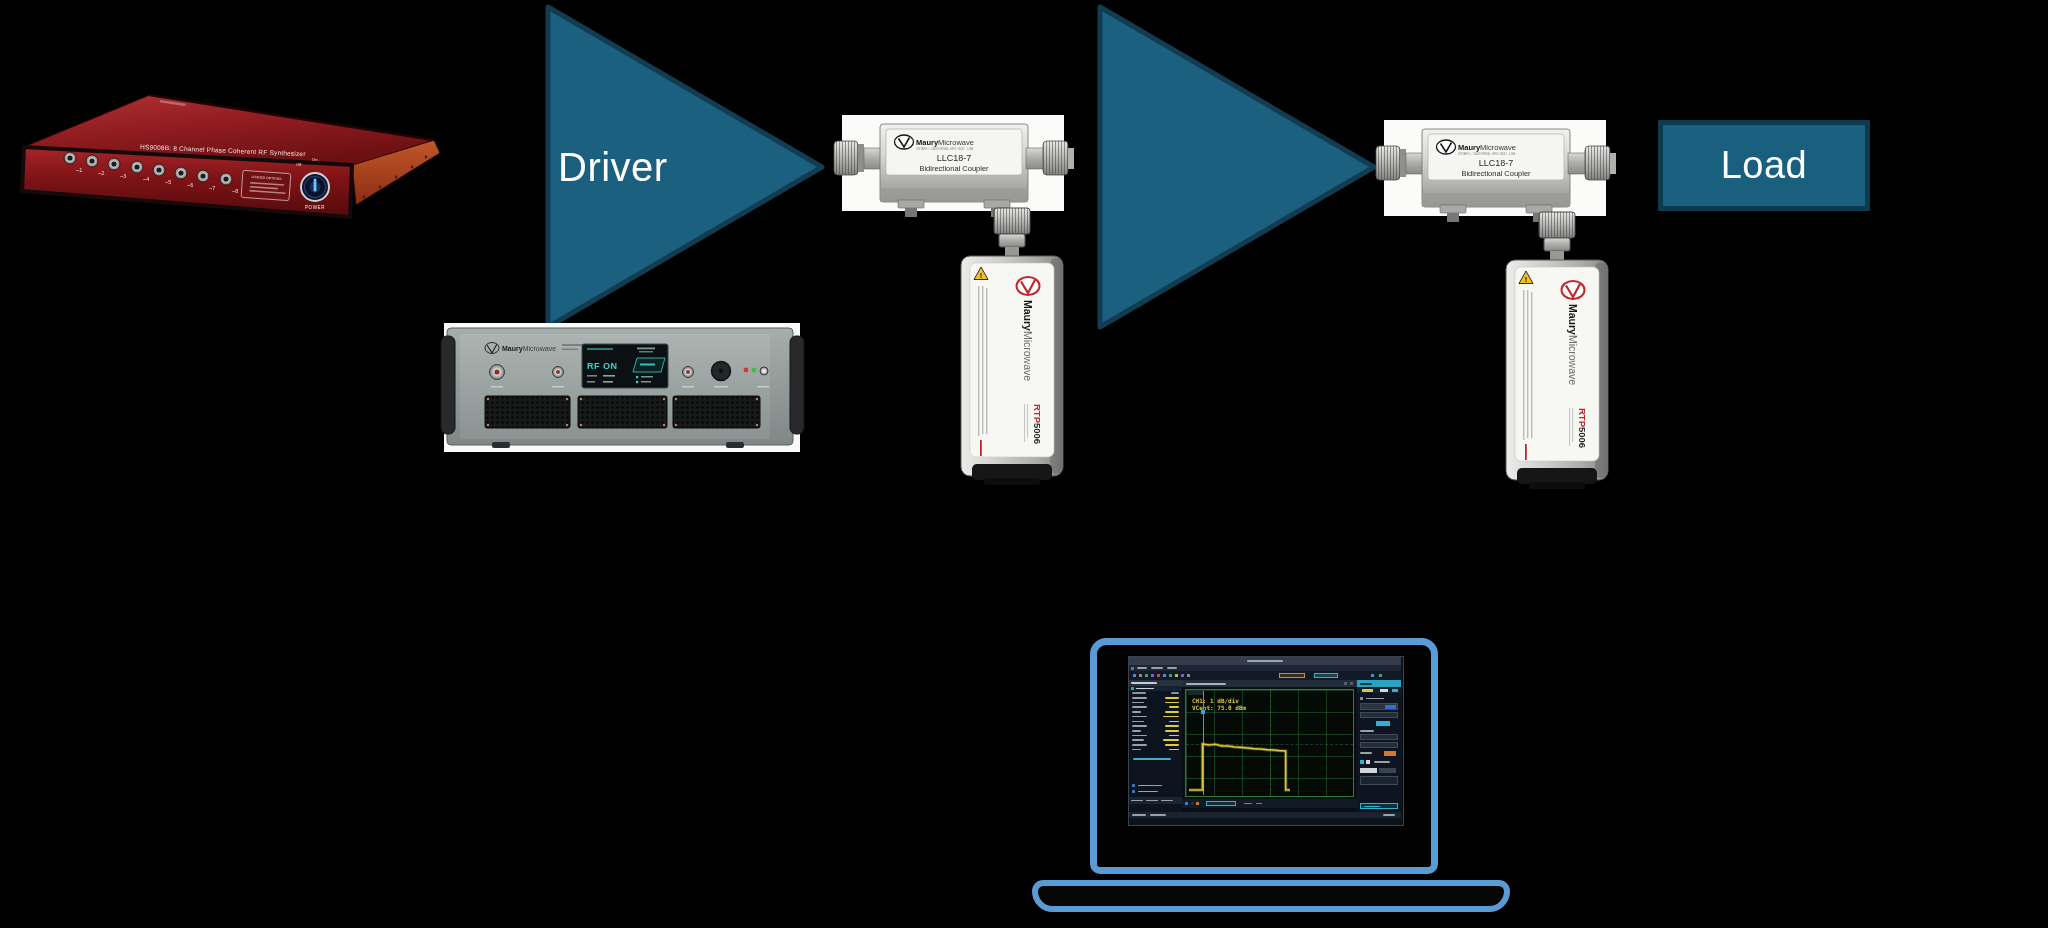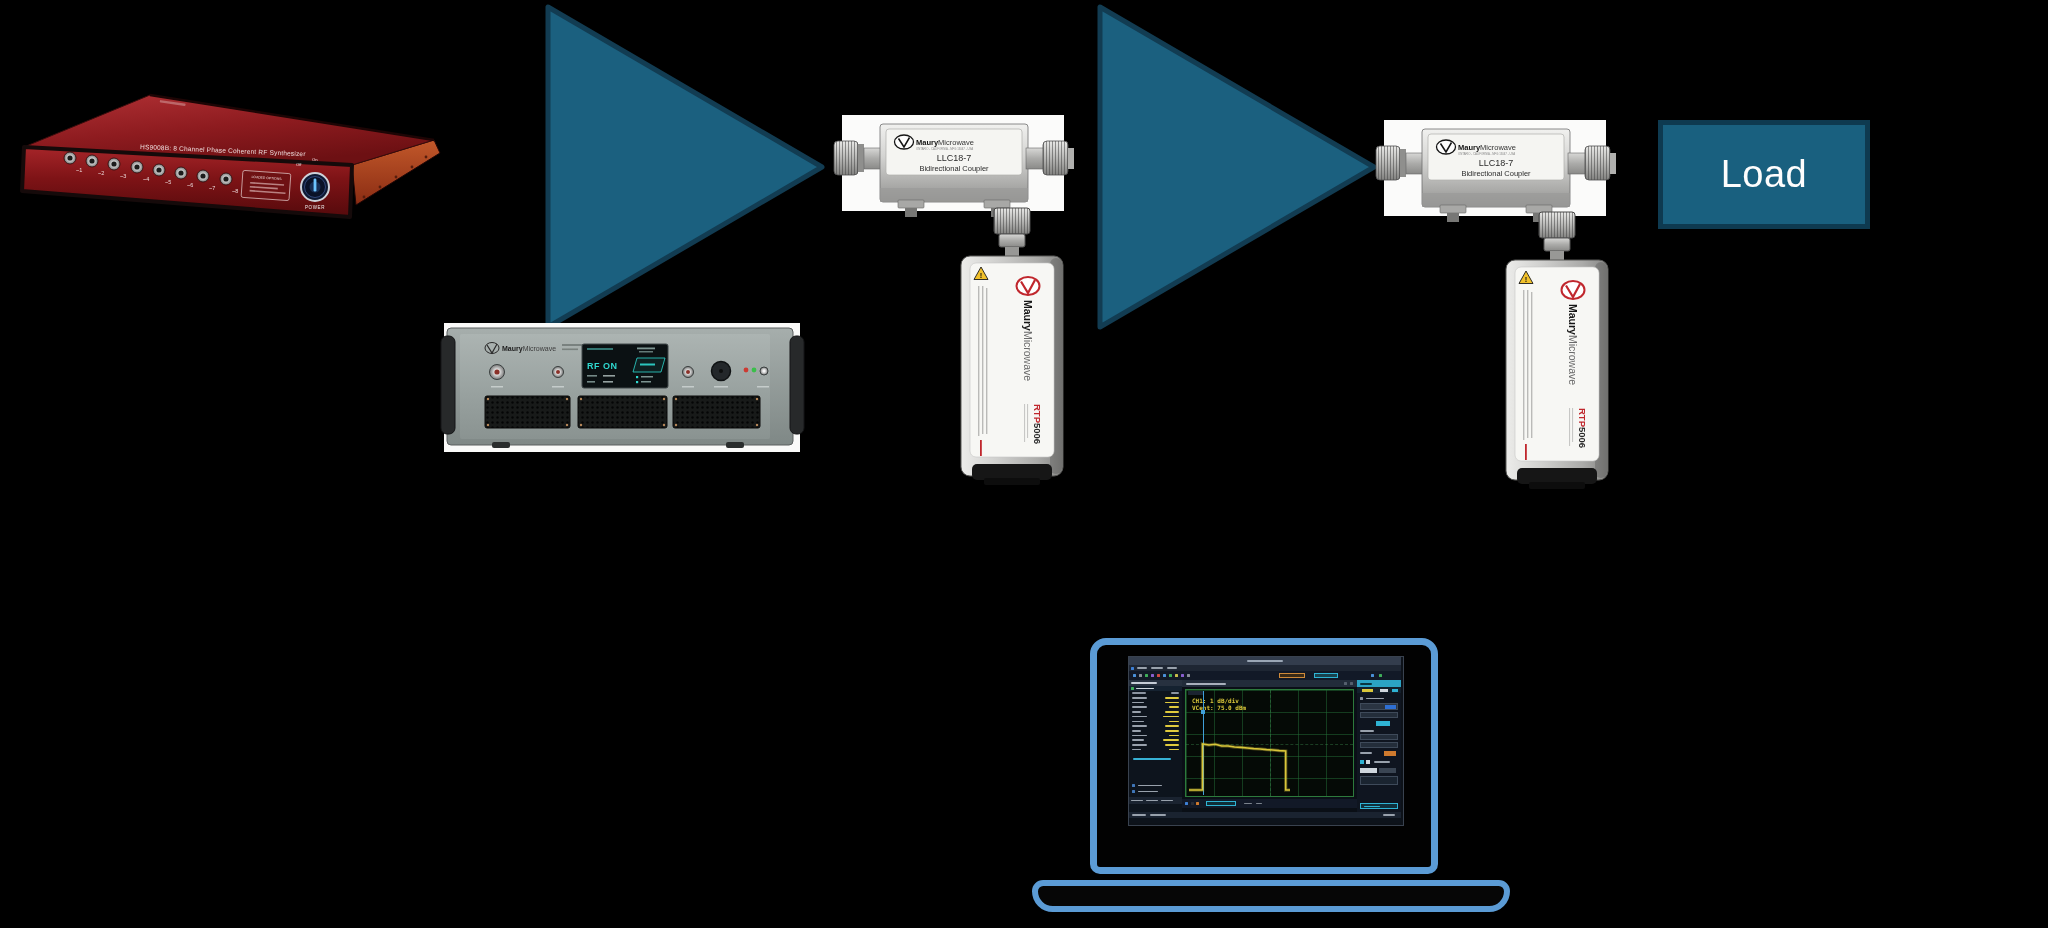--- a/index.html
+++ b/index.html
@@ -7,21 +7,21 @@
           font-family:"Liberation Sans",sans-serif;}
   .abs{position:absolute;}
   svg{display:block;}
   svg text{font-family:"Liberation Sans",sans-serif;}
 
   
   .tri-label{position:absolute;display:flex;align-items:center;color:#fff;
              font-size:40px;font-weight:400;letter-spacing:.5px;pointer-events:none;}
   .tri-label.two{flex-direction:column;align-items:flex-start;justify-content:center;
                  font-size:38px;line-height:52px;}
-  .load-box{position:absolute;left:1658px;top:120px;width:212px;height:109px;box-sizing:border-box;
+  .load-box{position:absolute;left:1658px;top:120px;width:212px;height:91px;box-sizing:border-box;
             background:#19607f;border:5px solid #0e3a50;display:flex;align-items:center;
             justify-content:center;color:#fdfdfd;font-size:38px;letter-spacing:.5px;}
 
   
   .laptop{position:absolute;left:1028px;top:630px;width:488px;height:296px;}
   .lap-screen{position:absolute;left:62px;top:8px;width:348px;height:236px;box-sizing:border-box;
               background:#020202;border:7px solid #5b9bd5;border-radius:16px 16px 10px 10px;}
   .lap-base{position:absolute;left:4px;top:250px;width:478px;height:32px;box-sizing:border-box;
             background:#060606;border:6px solid #5b9bd5;border-radius:14px 14px 26px 26px;}
   .sw{position:absolute;left:31px;top:11px;width:274px;height:168px;background:#0d1219;
@@ -185,20 +185,23 @@
       <circle cx="303" cy="102" r="10.5" fill="#0a1228" stroke="#32477a" stroke-width="1"></circle>
       <circle cx="303" cy="102" r="5.5" fill="#3a78c8" opacity="0.28"></circle>
       <rect x="301.6" y="93.5" width="2.8" height="13" rx="1.3" fill="#6cc4ff"></rect>
       <text x="303" y="124" font-size="4.5" fill="#f0f0f0" text-anchor="middle" letter-spacing="0.6">POWER</text>
     </g>
   </svg>
 
   <svg class="abs" style="left:540px;top:0" width="290" height="335" viewBox="0 0 290 335">
     <polygon points="8,7 8,327 282,167" fill="#1b607f" stroke="#123c52" stroke-width="5" stroke-linejoin="round"></polygon>
   </svg>
+  <div class="tri-label" style="left:558px;top:0;height:335px">
+    <span>Driver</span>
+  </div>
 
   <svg class="abs" style="left:1092px;top:0" width="290" height="335" viewBox="0 0 290 335">
     <polygon points="8,7 8,327 282,167" fill="#1b607f" stroke="#123c52" stroke-width="5" stroke-linejoin="round"></polygon>
   </svg>
 
   <svg class="abs" style="left:440px;top:320px" width="365" height="135" viewBox="0 0 365 135">
     <rect x="4" y="3" width="356" height="129" fill="#fafaf9"></rect>
     <rect x="7" y="8" width="346" height="117" rx="4" fill="url(#gAmpBody)" stroke="#5a5e5e"></rect>
     <g>
       <rect x="1" y="16" width="14" height="98" rx="6" fill="#27292a" stroke="#141516"></rect>

